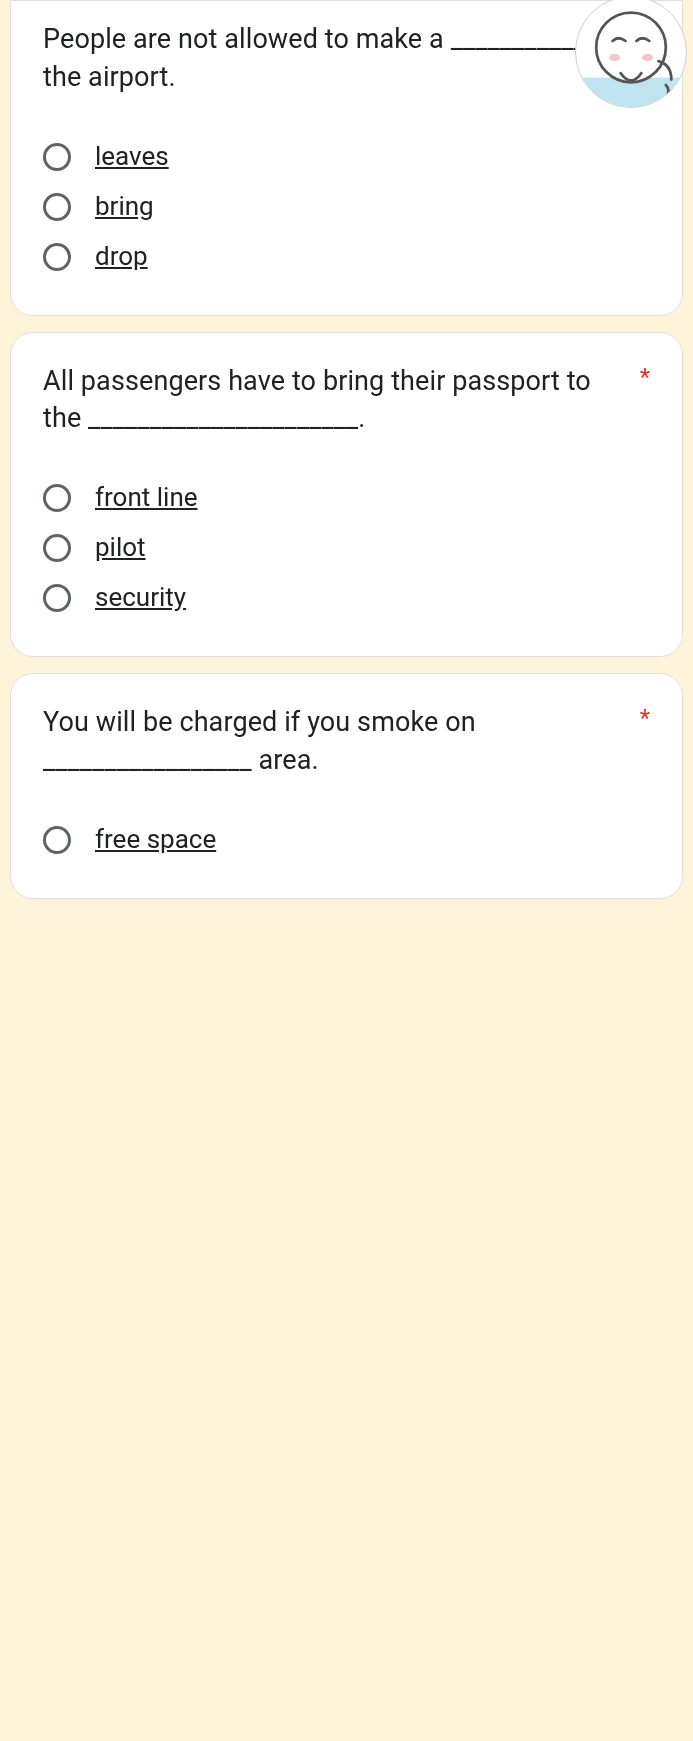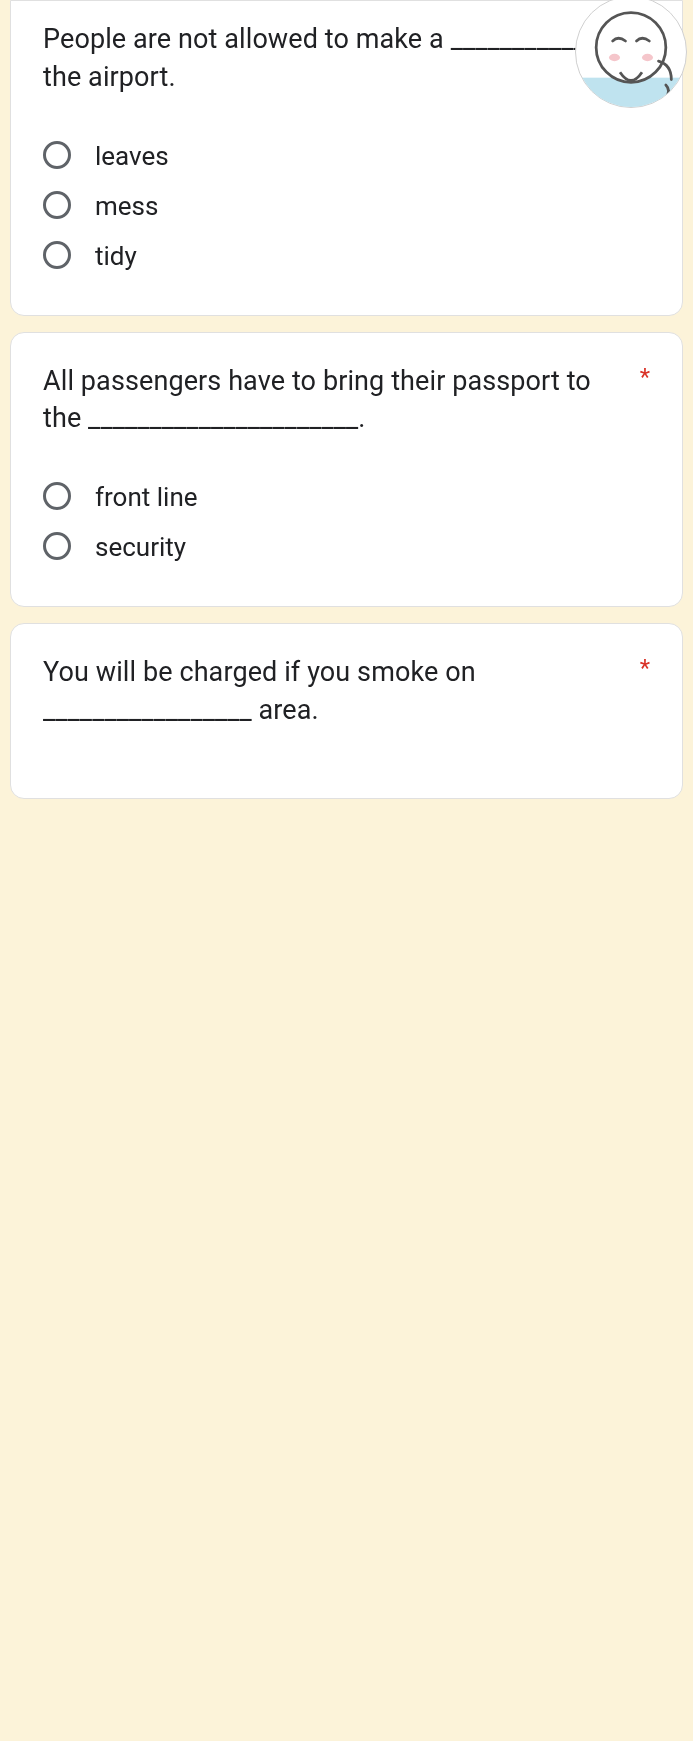--- a/index.html
+++ b/index.html
@@ -7,21 +7,21 @@
   body {
     background: #fcf3d9;
     font-family: "Google Sans", Roboto, Arial, sans-serif;
     color: #202124;
     padding: 0 10px 10px 10px;
     position: relative;
   }
   .card {
     background: #fff;
     border: 1px solid #e0e0e0;
-    border-radius: 14px;
+    border-radius: 23px;
     margin-bottom: 16px;
     padding: 30px 32px 34px 32px;
   }
   .card.first { border-top-left-radius: 0; border-top-right-radius: 0; padding-top: 20px;}
   .q-head { display: flex; align-items: flex-start; }
   .q-text {
     font-size: 27px;
     line-height: 1.4;
     letter-spacing: 0.1px;
     flex: 1;
@@ -29,23 +29,24 @@
   }
   .req {
     color: #d93025;
     font-size: 24px;
     margin-left: 12px;
     line-height: 1.2;
   }
   .options { margin-top: 34px; }
   .option {
     display: flex;
-    align-items: flex-start;
+    align-items: flex-end;
     padding: 10px 0;
     cursor: pointer;
+    text-decoration: underline;
   }
   .radio {
     width: 28px;
     height: 28px;
     border: 3px solid #5f6368;
     border-radius: 50%;
     flex: 0 0 auto;
     margin-right: 24px;
   }
   .opt-label {
@@ -86,46 +87,54 @@
   <div class="q-head">
     <div class="q-text">People are not allowed to make a ____________in the airport.</div>
   </div>
   <div class="options">
     <div class="option">
       <span class="radio"></span>
       <span class="opt-label">leaves</span>
     </div>
     <div class="option">
       <span class="radio"></span>
-      <span class="opt-label">mess</span>
+      <span class="opt-label">bring</span>
     </div>
     <div class="option">
       <span class="radio"></span>
-      <span class="opt-label">tidy</span>
+      <span class="opt-label">drop</span>
     </div>
   </div>
 </div>
 
 <div class="card">
   <div class="q-head">
     <div class="q-text">All passengers have to bring their passport to the ______________________.</div>
     <div class="req">*</div>
   </div>
   <div class="options">
     <div class="option">
       <span class="radio"></span>
       <span class="opt-label">front line</span>
     </div>
     <div class="option">
       <span class="radio"></span>
+      <span class="opt-label">pilot</span>
+    </div>
+    <div class="option">
+      <span class="radio"></span>
       <span class="opt-label">security</span>
     </div>
   </div>
 </div>
 
 <div class="card">
   <div class="q-head">
     <div class="q-text">You will be charged if you smoke on _________________ area.</div>
     <div class="req">*</div>
   </div>
   <div class="options">
+    <div class="option">
+      <span class="radio"></span>
+      <span class="opt-label">free space</span>
+    </div>
   </div>
 </div>
 
 </body></html>

